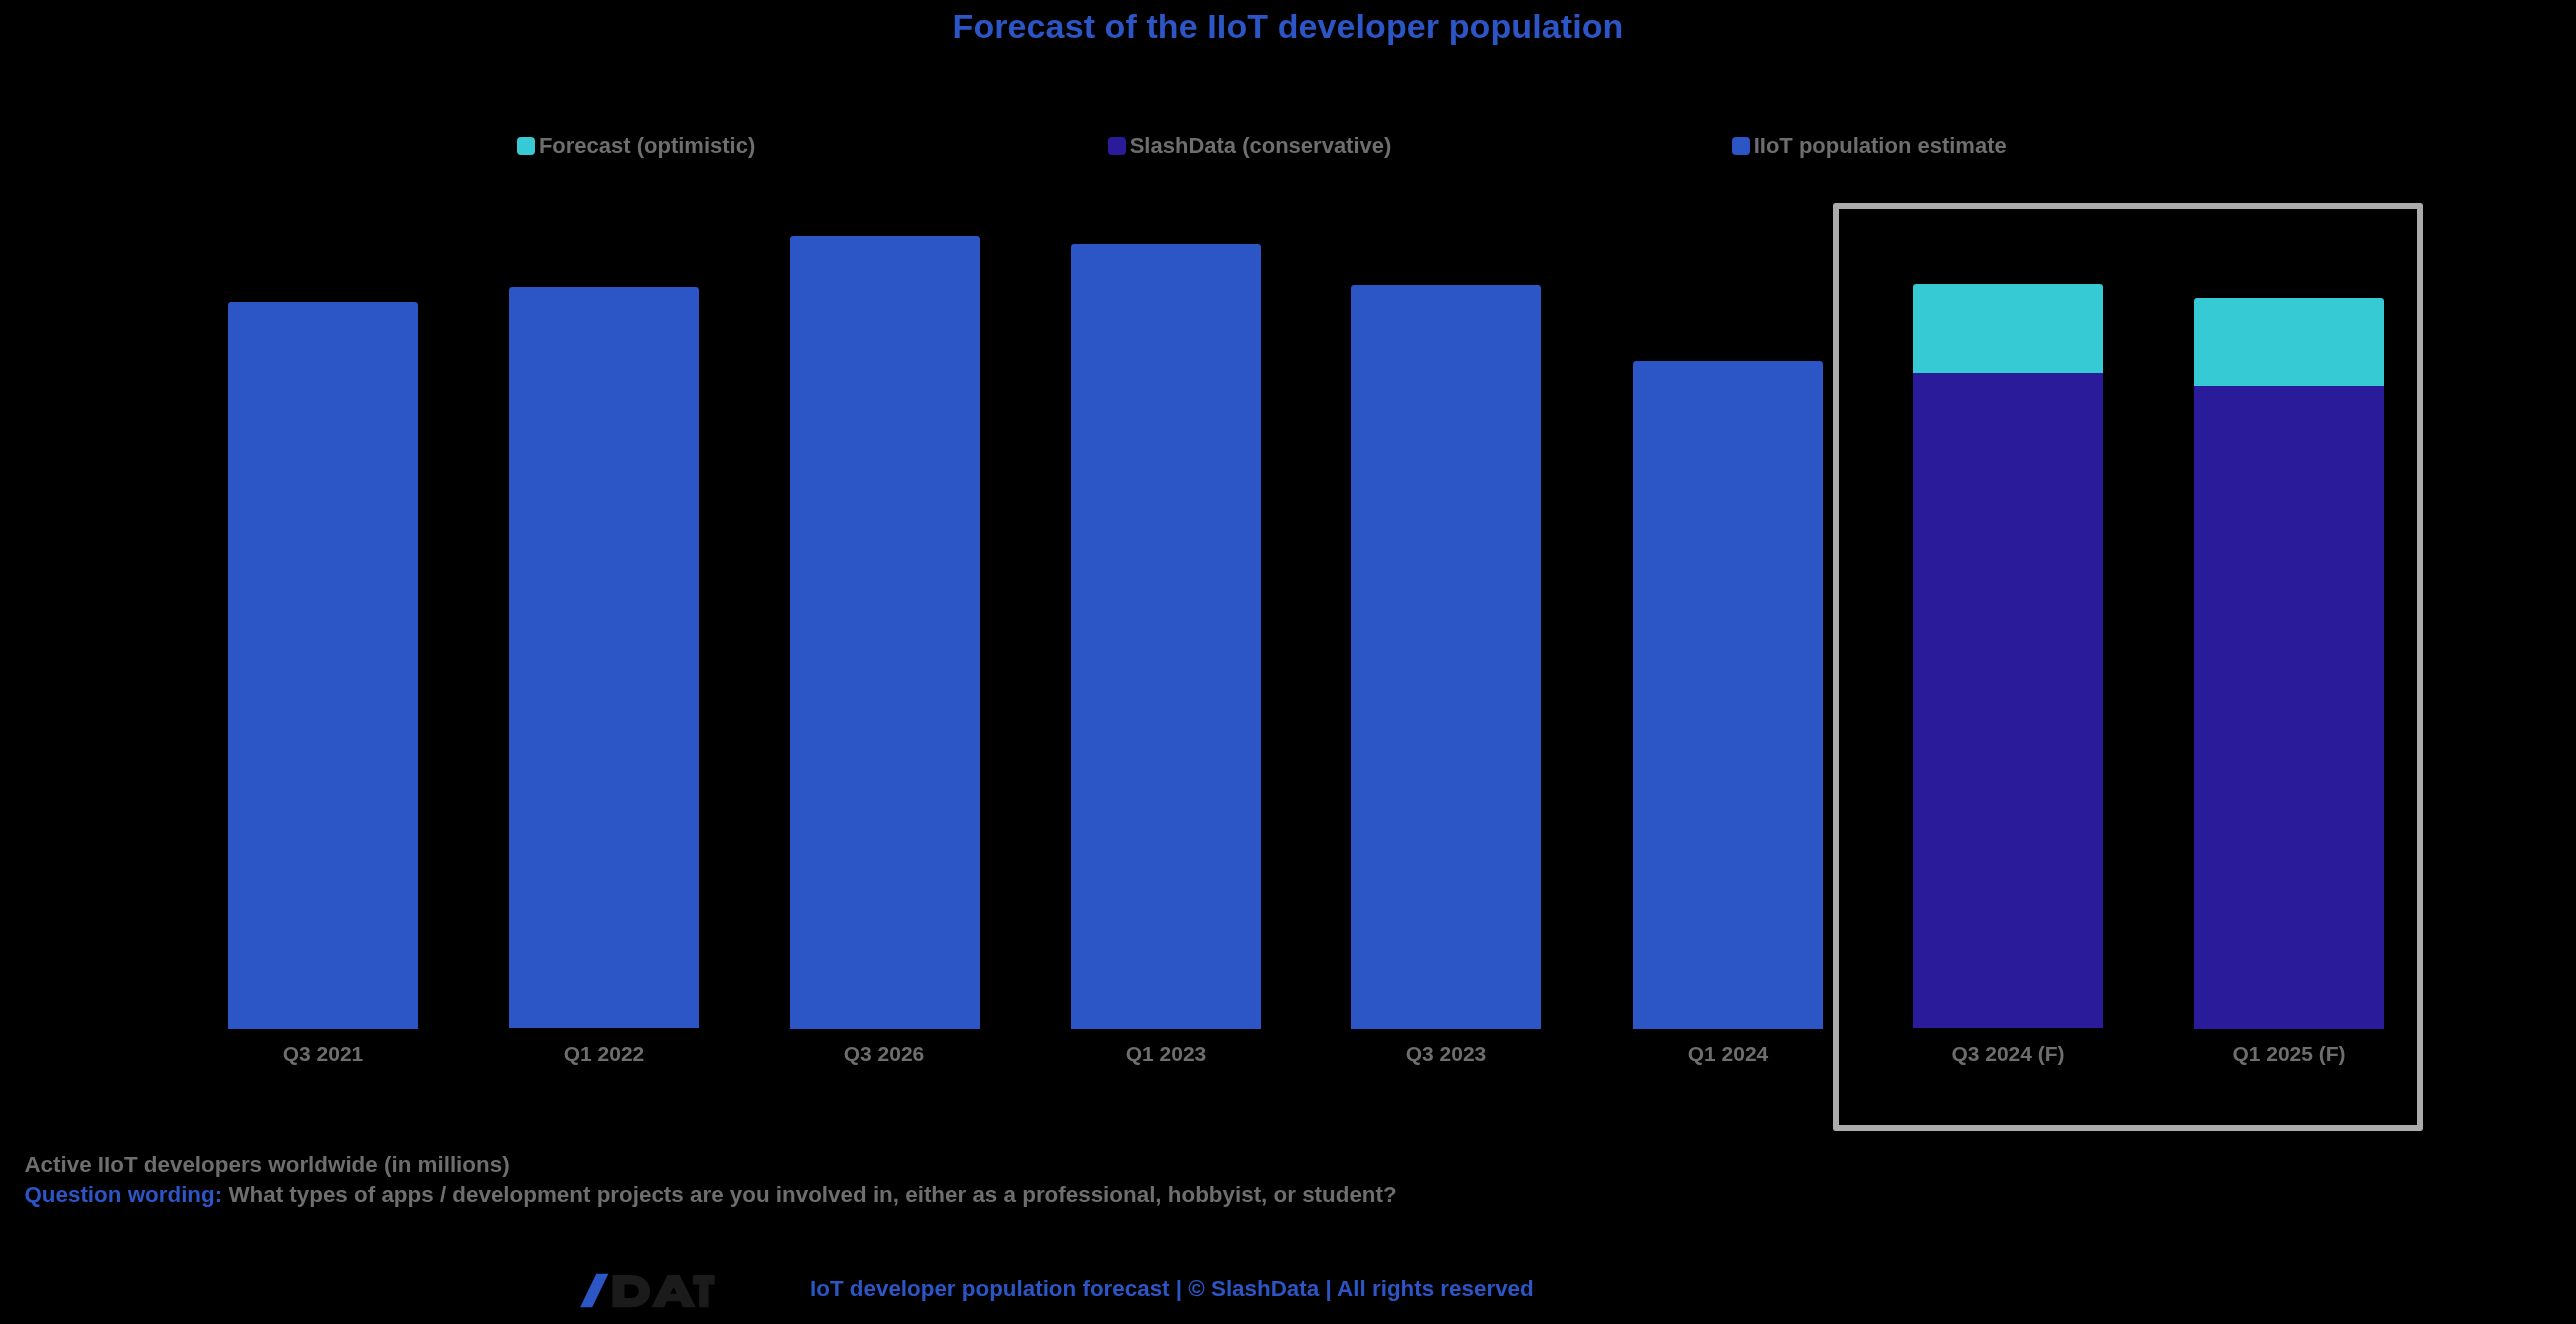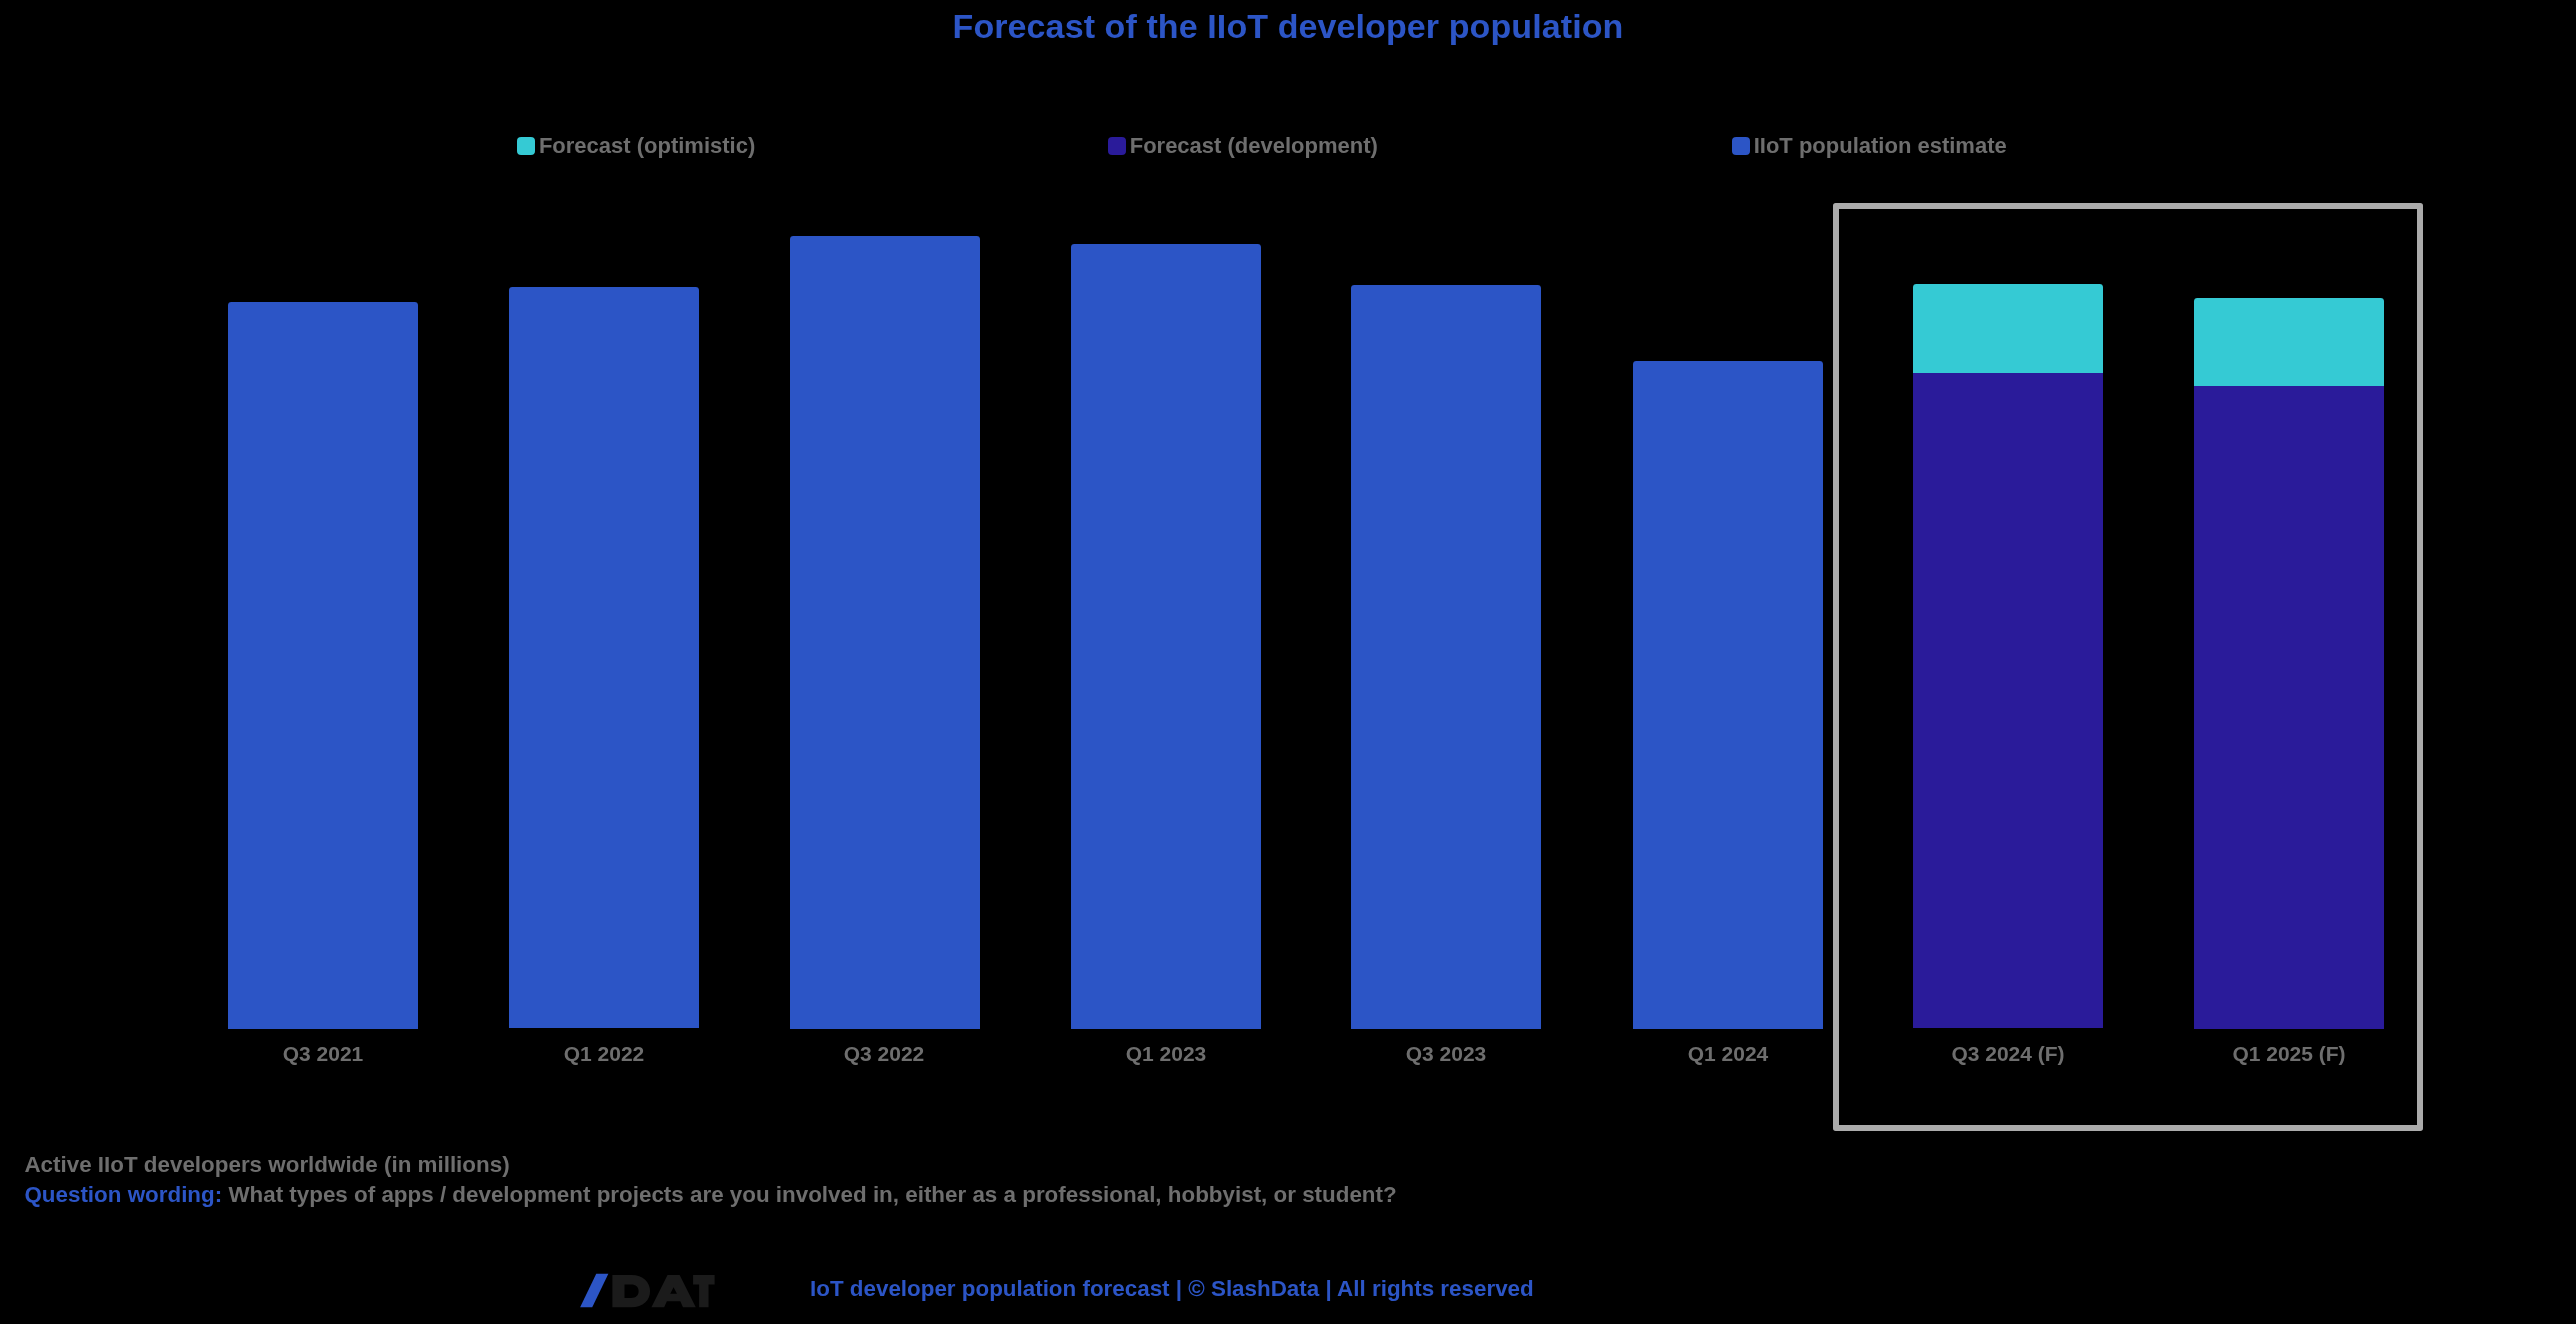--- a/index.html
+++ b/index.html
@@ -147,21 +147,21 @@
 
 <div id="chart-title">Forecast of the IIoT developer population</div>
 
 <div id="legend">
   <div class="legend-item i0">
     <span class="legend-swatch" style="background:#35CAD4"></span>
     <span class="legend-label">Forecast (optimistic)</span>
   </div>
   <div class="legend-item i1">
     <span class="legend-swatch" style="background:#2A1B9A"></span>
-    <span class="legend-label">Forecast (development)</span>
+    <span class="legend-label">SlashData (conservative)</span>
   </div>
   <div class="legend-item i2">
     <span class="legend-swatch" style="background:#2C55C6"></span>
     <span class="legend-label">IIoT population estimate</span>
   </div>
 </div>
 
 <div id="plot">
   <div id="highlight-box"></div>
   <div id="bars">
@@ -188,21 +188,21 @@
         <div class="bar-seg lower" style="background: rgb(42, 27, 154); top: 89px; height: 655px;"></div>
       </div>
       <div class="bar-group" style="left: 2194px; height: 731px; top: 298px; bottom: auto;">
         <div class="bar-seg" style="background: rgb(53, 202, 212); top: 0px; height: 88px;"></div>
         <div class="bar-seg lower" style="background: rgb(42, 27, 154); top: 88px; height: 643px;"></div>
       </div>
     </div>
   <div id="ticks">
       <div class="tick-label" style="left: 201px;">Q3 2021</div>
       <div class="tick-label" style="left: 482px;">Q1 2022</div>
-      <div class="tick-label" style="left: 762px;">Q3 2022</div>
+      <div class="tick-label" style="left: 762px;">Q3 2026</div>
       <div class="tick-label" style="left: 1044px;">Q1 2023</div>
       <div class="tick-label" style="left: 1324px;">Q3 2023</div>
       <div class="tick-label" style="left: 1606px;">Q1 2024</div>
       <div class="tick-label" style="left: 1886px;">Q3 2024 (F)</div>
       <div class="tick-label" style="left: 2167px; text-align: center;">Q1 2025 (F)</div>
     </div>
 </div>
 
 <div id="footnote">
   <div>Active IIoT developers worldwide (in millions)</div>

